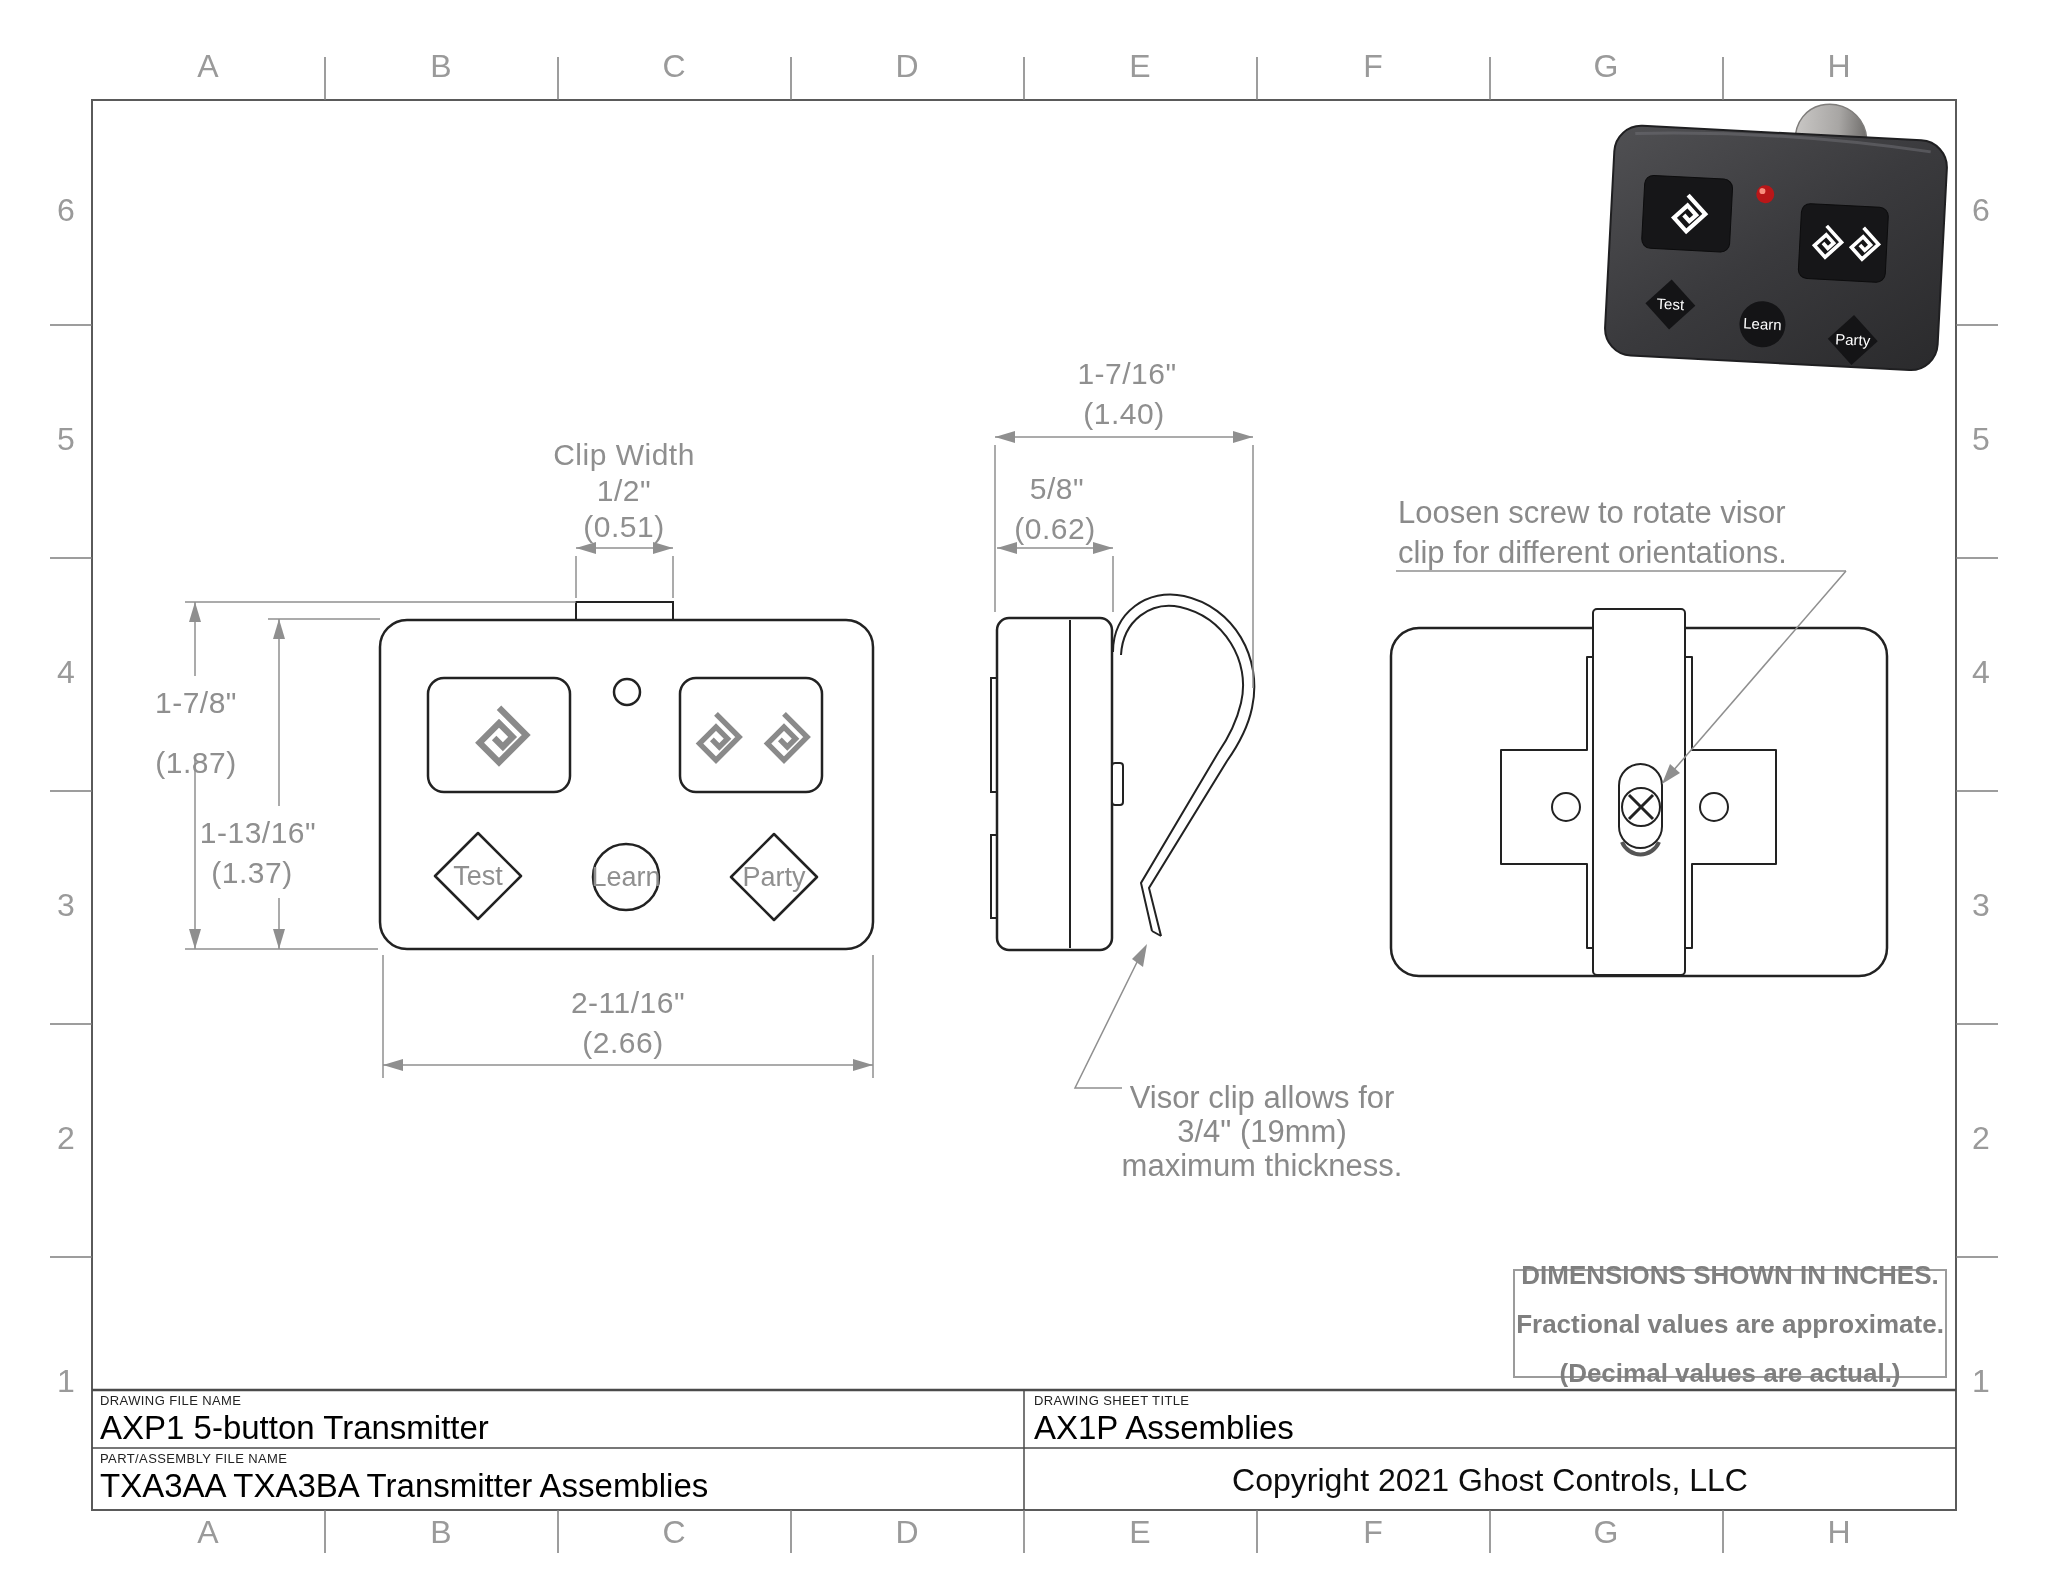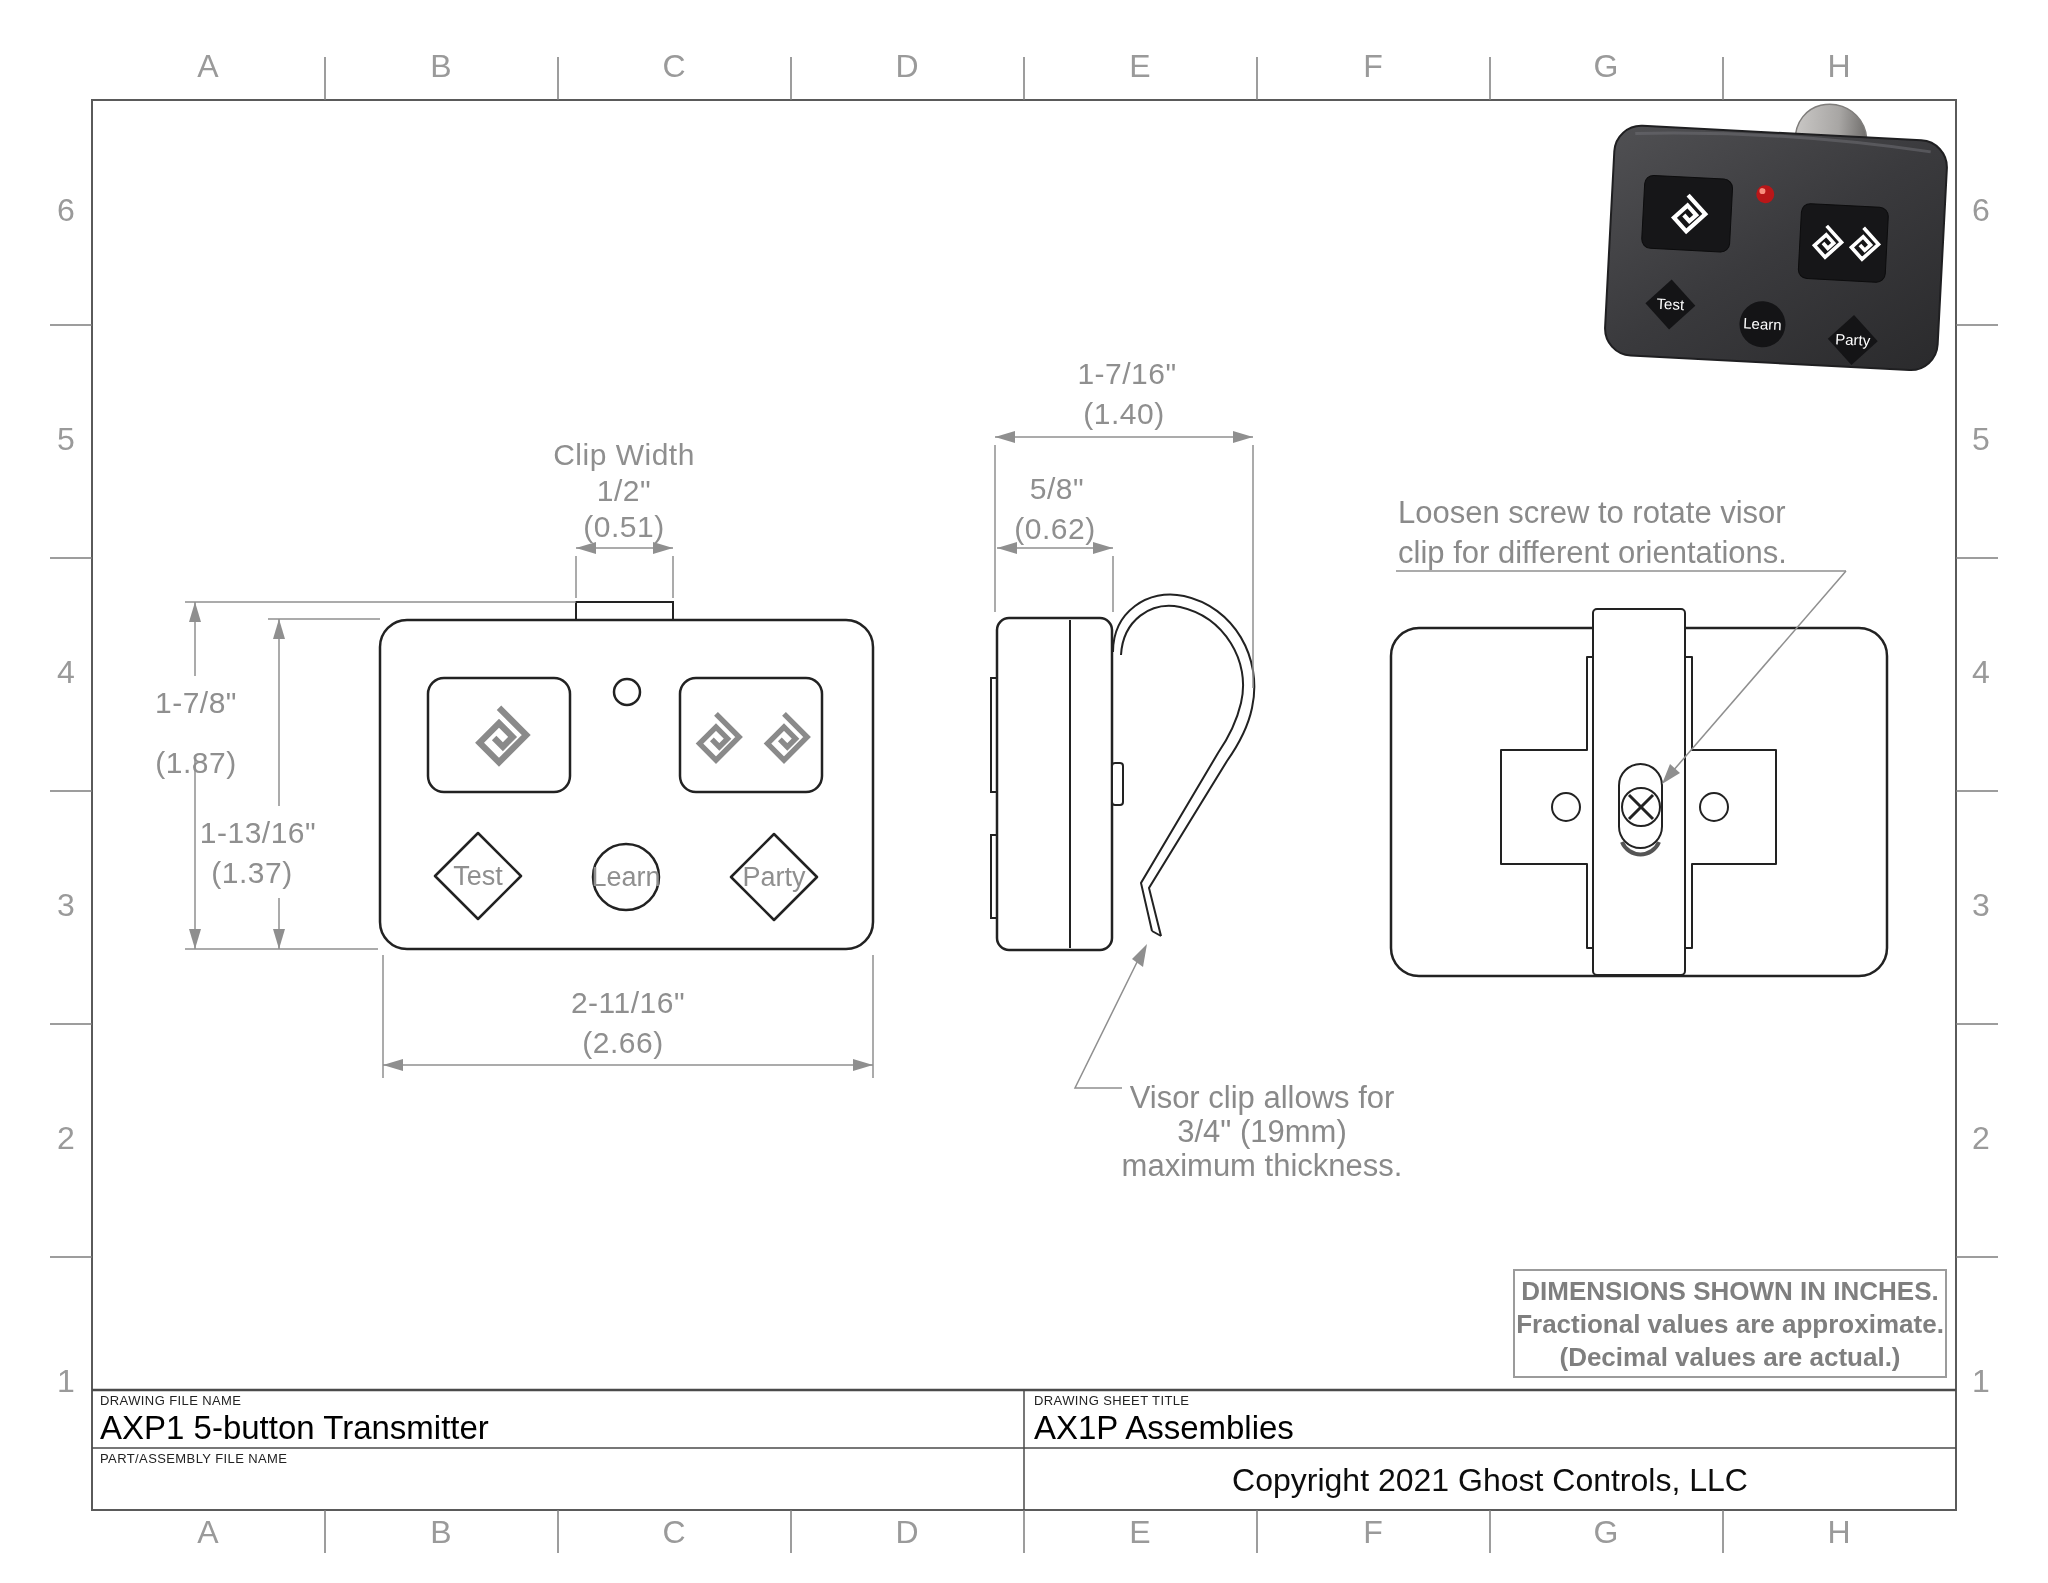--- a/index.html
+++ b/index.html
@@ -11,21 +11,21 @@
   .ctr{transform:translateX(-50%);text-align:center;}
   .dim{font-size:30px;letter-spacing:.5px;}
   .grid-lbl{font-size:32px;color:#9a9a9a;}
   .note{font-size:31px;color:#8a8a8a;}
   .btn-lbl{font-size:27px;color:#8f8f8f;}
   .tb-cap{font-size:13px;color:#222;letter-spacing:.4px;}
   .tb-main{font-size:33px;color:#000000;}
   .copyright{font-size:32px;color:#0d0d0d;}
   #note-box{position:absolute;left:1513px;top:1269px;width:434px;height:109px;
             border:2px solid #9b9b9b;box-sizing:border-box;display:flex;flex-direction:column;
-            justify-content:center;align-items:center;gap:7px;}
+            justify-content:center;align-items:center;gap:23px;}
   #note-box div{font-size:26px;font-weight:bold;color:#7f7f7f;line-height:1;}
   #product-photo{position:absolute;left:1604px;top:88px;width:348px;height:300px;
                  transform:rotate(3deg);}
   .photo-lbl{fill:#ffffff;font-size:15px;font-family:"Liberation Sans",sans-serif;}
 </style>
 </head>
 <body>
 
 <div id="sheet">
 
@@ -229,20 +229,21 @@
     <div>DIMENSIONS SHOWN IN INCHES.</div>
     <div>Fractional values are approximate.</div>
     <div>(Decimal values are actual.)</div>
   </div>
 
   <div class="lbl tb-cap" style="left:100px;top:1394px">DRAWING FILE NAME</div>
   <div class="lbl tb-main" style="left:100px;top:1411px">AXP1 5-button Transmitter</div>
   <div class="lbl tb-cap" style="left:1034px;top:1394px">DRAWING SHEET TITLE</div>
   <div class="lbl tb-main" style="left:1034px;top:1411px">AX1P Assemblies</div>
   <div class="lbl tb-cap" style="left:100px;top:1452px">PART/ASSEMBLY FILE NAME</div>
+  <div class="lbl tb-main" style="left:100px;top:1469px">TXA3AA TXA3BA Transmitter Assemblies</div>
   <div class="lbl copyright ctr" style="left:1490px;top:1464px">Copyright 2021 Ghost Controls, LLC</div>
 
   <div id="product-photo">
     <svg width="348" height="300" viewBox="0 0 348 300">
       <defs>
         <linearGradient id="bodyGrad" x1="0" y1="0" x2="1" y2="1">
           <stop offset="0" stop-color="#505053"></stop>
           <stop offset="0.5" stop-color="#3a3a3d"></stop>
           <stop offset="1" stop-color="#2a2a2c"></stop>
         </linearGradient>

